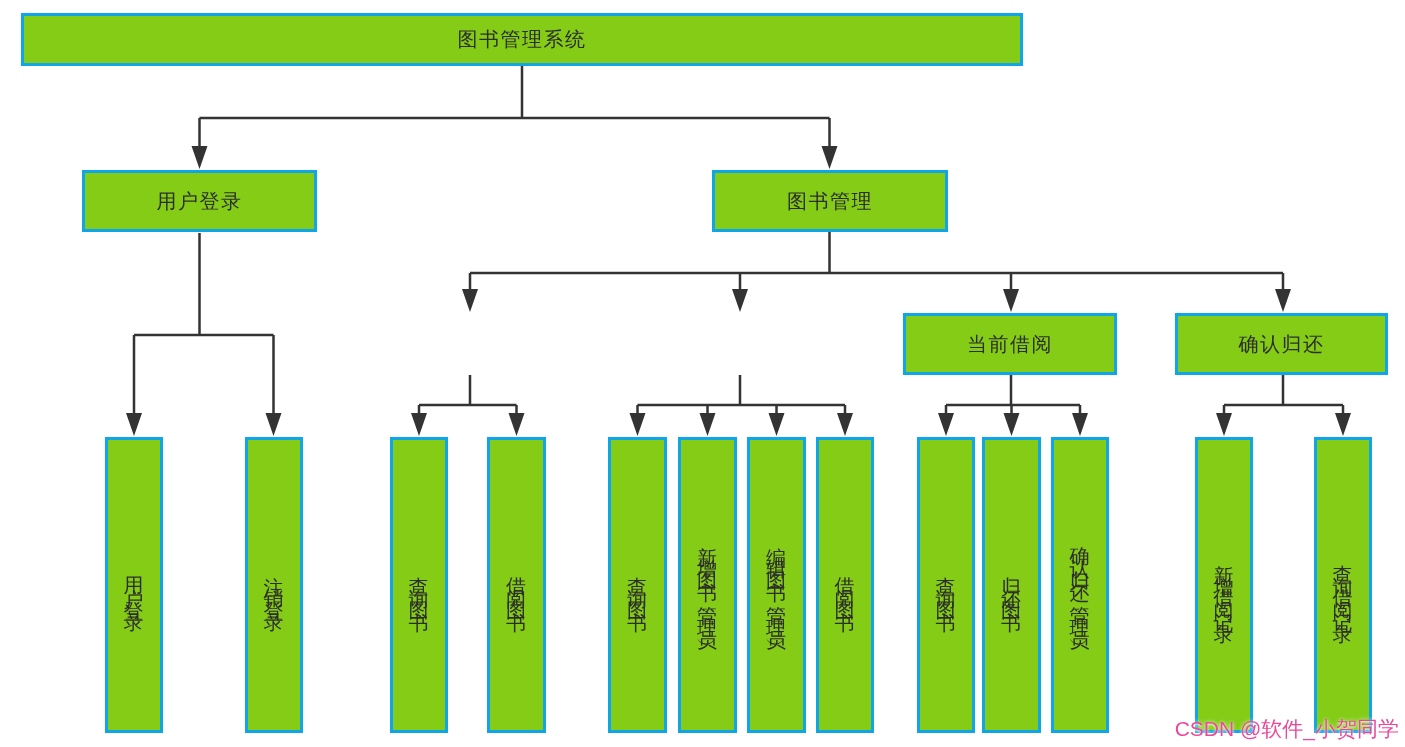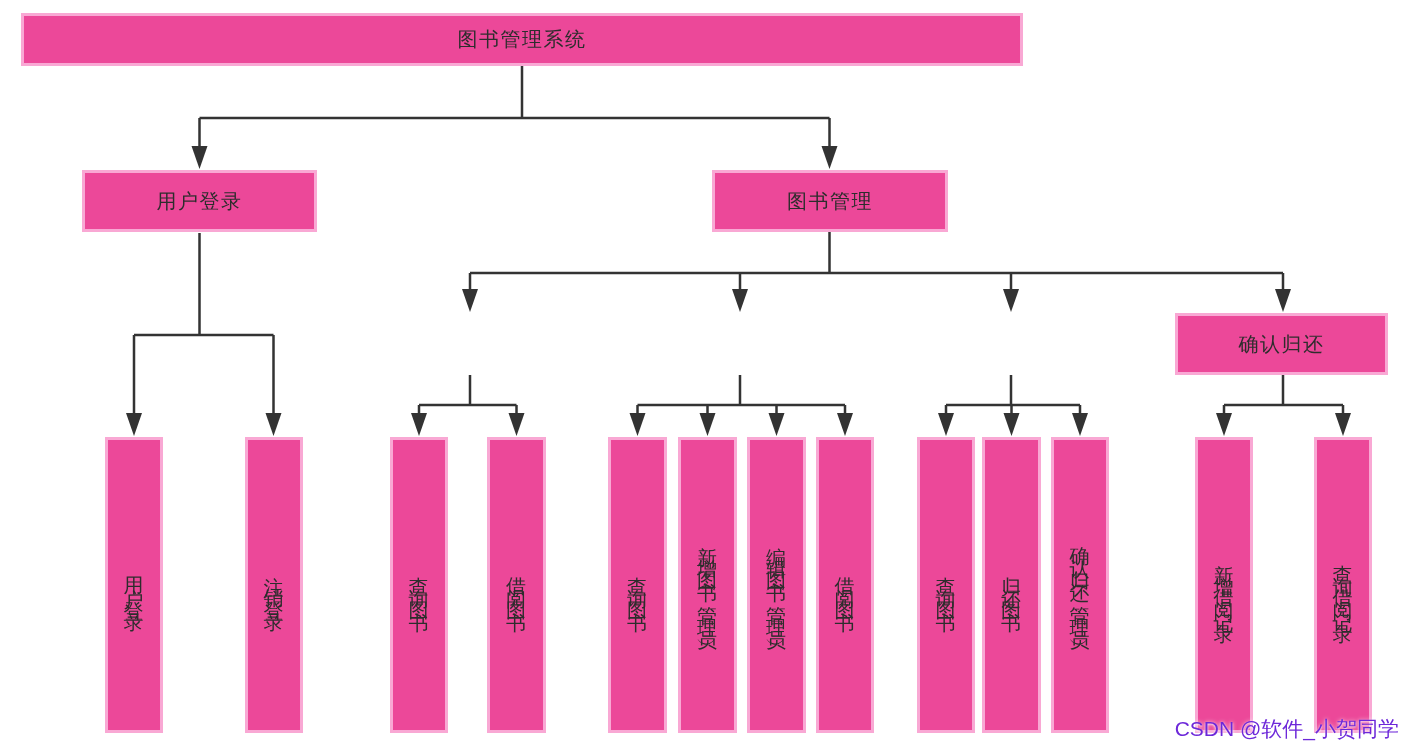--- a/index.html
+++ b/index.html
@@ -6,22 +6,22 @@
   #canvas {
     position:relative;
     width:1405px; height:747px;
     background:#ffffff;
     overflow:hidden;
     font-family:"Liberation Sans","DejaVu Sans",sans-serif;
   }
   #connectors { position:absolute; left:0; top:0; width:1405px; height:747px; z-index:1; }
   .box {
     position:absolute;
-    background:#ec4899;
-    border:3px solid #f9a8d4;
+    background:#84cc16;
+    border:3px solid #0ea5e9;
     box-sizing:border-box;
     display:flex; align-items:center; justify-content:center;
     z-index:2;
   }
   .lbl {
     font-size:20px;
     color:#2d2d2d;
     letter-spacing:1.5px;
     white-space:nowrap;
   }
@@ -30,21 +30,21 @@
     font-size:20px;
     color:#2d2d2d;
     letter-spacing:12px;
     line-height:1;
   }
   #watermark {
     position:absolute;
     right:6px; bottom:4px;
     z-index:5;
     font-size:21px;
-    color:#6d28d9;
+    color:#ec4899;
     text-shadow:0 1px 2px rgba(255,255,255,0.9), 0 0 4px rgba(255,255,255,0.8);
     white-space:nowrap;
   }
 </style>
 </head>
 <body>
 
 <div id="canvas">
 
   <svg id="connectors" viewBox="0 0 1405 747" xmlns="http://www.w3.org/2000/svg">
@@ -109,20 +109,23 @@
     <span class="lbl">图书管理系统</span>
   </div>
 
   <div class="box" style="left:82px; top:170px; width:235px; height:62px">
     <span class="lbl">用户登录</span>
   </div>
   <div class="box" style="left:712px; top:170px; width:236px; height:62px">
     <span class="lbl">图书管理</span>
   </div>
 
+  <div class="box" style="left:903px; top:313px; width:214px; height:62px">
+    <span class="lbl">当前借阅</span>
+  </div>
   <div class="box" style="left:1175px; top:313px; width:213px; height:62px">
     <span class="lbl">确认归还</span>
   </div>
 
   <div class="box" style="left:105px; top:437px; width:58px; height:296px">
     <span class="vlbl">用户登录</span>
   </div>
   <div class="box" style="left:245px; top:437px; width:58px; height:296px">
     <span class="vlbl">注销登录</span>
   </div>

